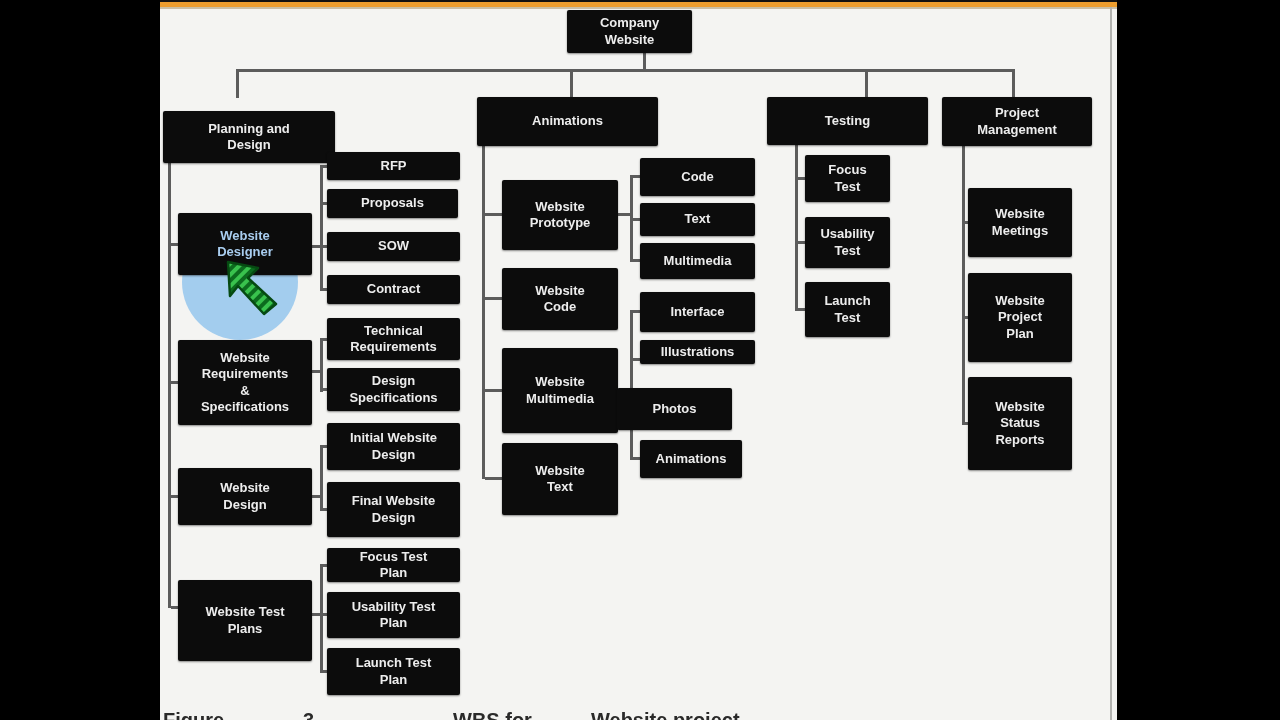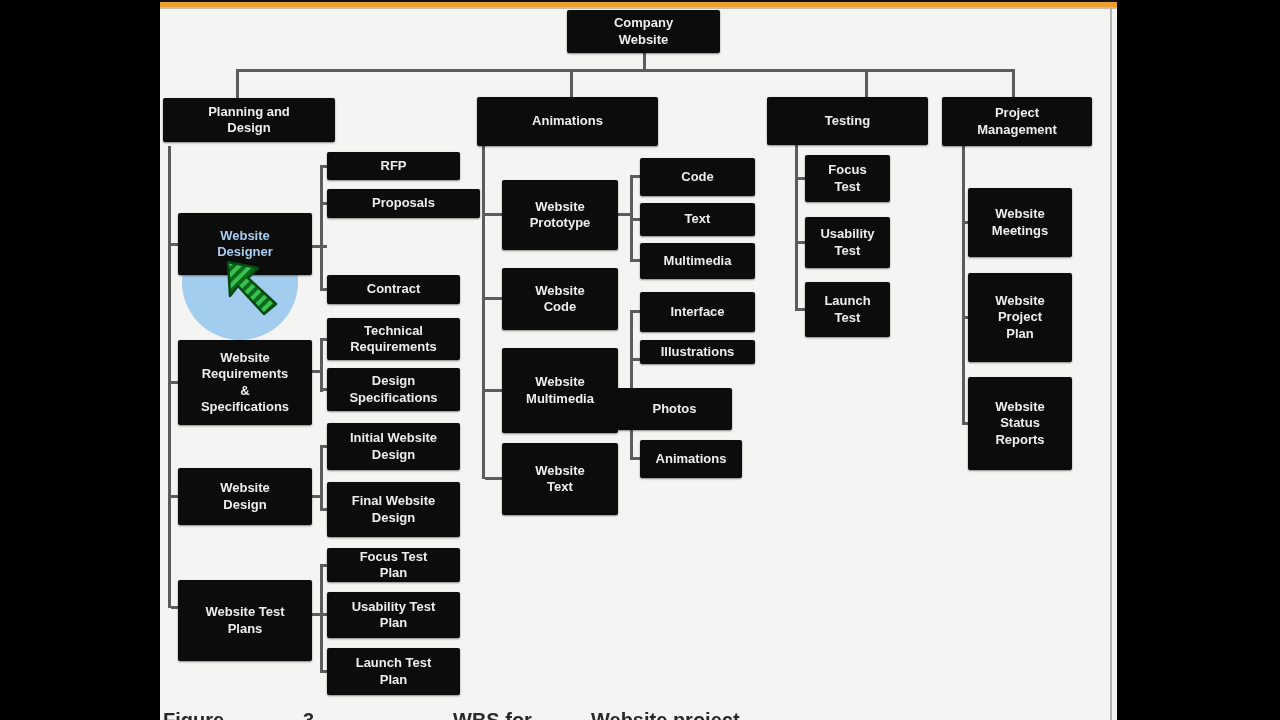--- a/index.html
+++ b/index.html
@@ -88,42 +88,43 @@
     <div class="vline" style="left:635px;top:145px;width:3px;height:166px"></div>
     <div class="hline" style="left:638px;top:177px;width:7px;height:3px"></div>
     <div class="hline" style="left:638px;top:241px;width:7px;height:3px"></div>
     <div class="hline" style="left:638px;top:308px;width:7px;height:3px"></div>
 
     <div class="vline" style="left:802px;top:146px;width:3px;height:279px"></div>
     <div class="hline" style="left:805px;top:221px;width:5px;height:3px"></div>
     <div class="hline" style="left:805px;top:316px;width:5px;height:3px"></div>
     <div class="hline" style="left:805px;top:422px;width:5px;height:3px"></div>
 
-    <div class="node" style="left:407px;top:10px;width:153px;height:43px">Company
+    <div class="node" style="left:407px;top:10px;width:125px;height:43px">Company
 Website</div>
-    <div class="node" style="left:3px;top:98px;width:172px;height:44px">Planning and
+    <div class="node" style="left:3px;top:111px;width:172px;height:52px">Planning and
 Design</div>
     <div class="node" style="left:317px;top:97px;width:181px;height:49px">Animations</div>
     <div class="node" style="left:607px;top:97px;width:161px;height:48px">Testing</div>
     <div class="node" style="left:782px;top:97px;width:150px;height:49px">Project
 Management</div>
 
     <div class="node sel" style="left:18px;top:213px;width:134px;height:62px">Website
 Designer</div>
     <div class="node" style="left:18px;top:340px;width:134px;height:85px">Website
 Requirements
 &amp;
 Specifications</div>
     <div class="node" style="left:18px;top:468px;width:134px;height:57px">Website
 Design</div>
     <div class="node" style="left:18px;top:580px;width:134px;height:81px">Website Test
 Plans</div>
 
     <div class="node" style="left:167px;top:152px;width:133px;height:28px">RFP</div>
-    <div class="node" style="left:167px;top:189px;width:153px;height:29px">Proposals</div>
+    <div class="node" style="left:167px;top:189px;width:131px;height:29px">Proposals</div>
+    <div class="node" style="left:167px;top:232px;width:133px;height:29px">SOW</div>
     <div class="node" style="left:167px;top:275px;width:133px;height:29px">Contract</div>
     <div class="node" style="left:167px;top:318px;width:133px;height:42px">Technical
 Requirements</div>
     <div class="node" style="left:167px;top:368px;width:133px;height:43px">Design
 Specifications</div>
     <div class="node" style="left:167px;top:423px;width:133px;height:47px">Initial Website
 Design</div>
     <div class="node" style="left:167px;top:482px;width:133px;height:55px">Final Website
 Design</div>
     <div class="node" style="left:167px;top:548px;width:133px;height:34px">Focus Test

